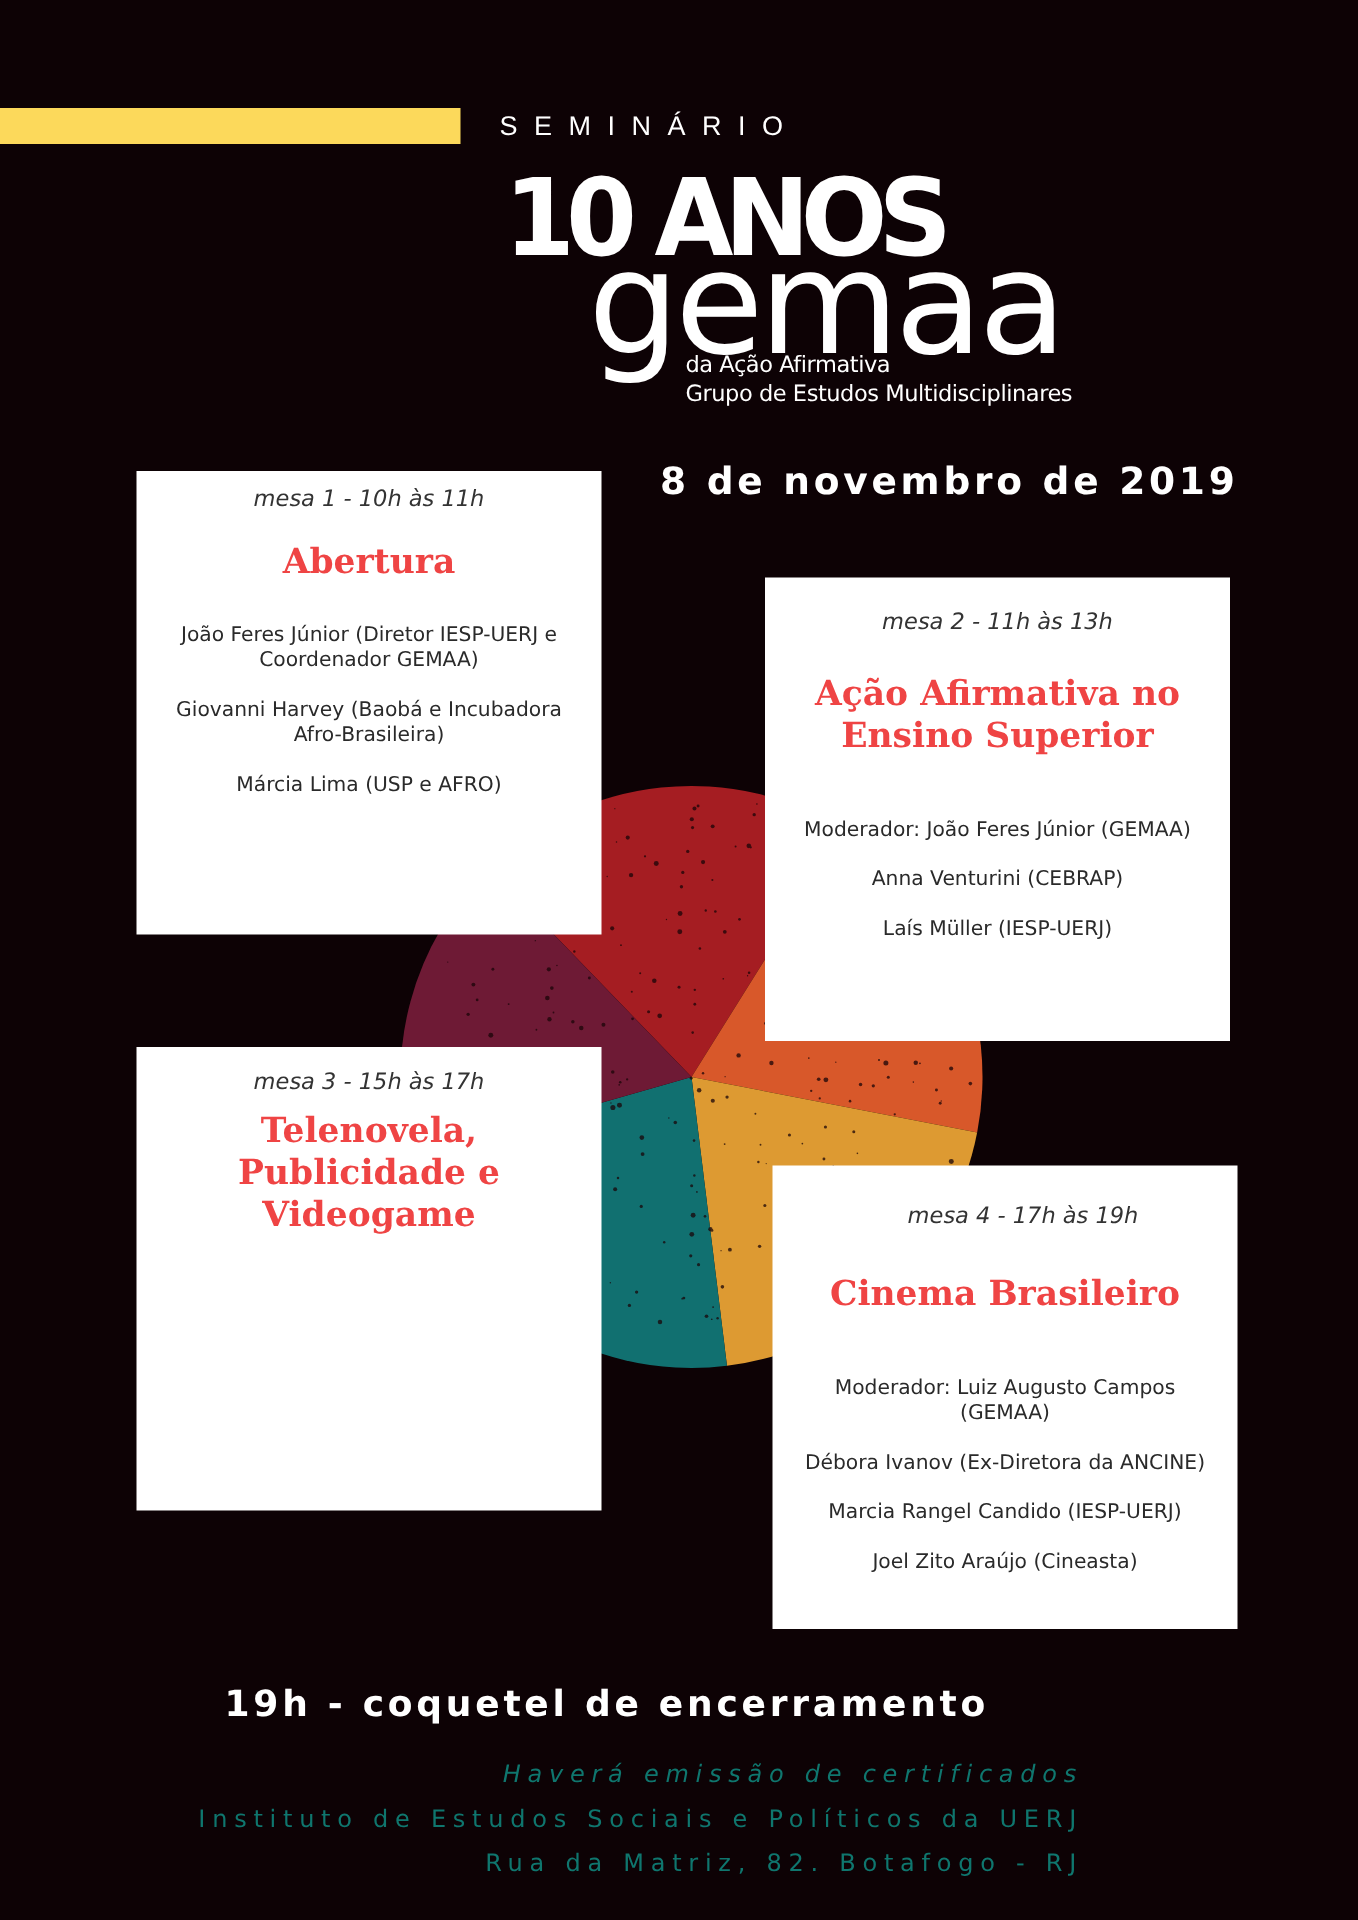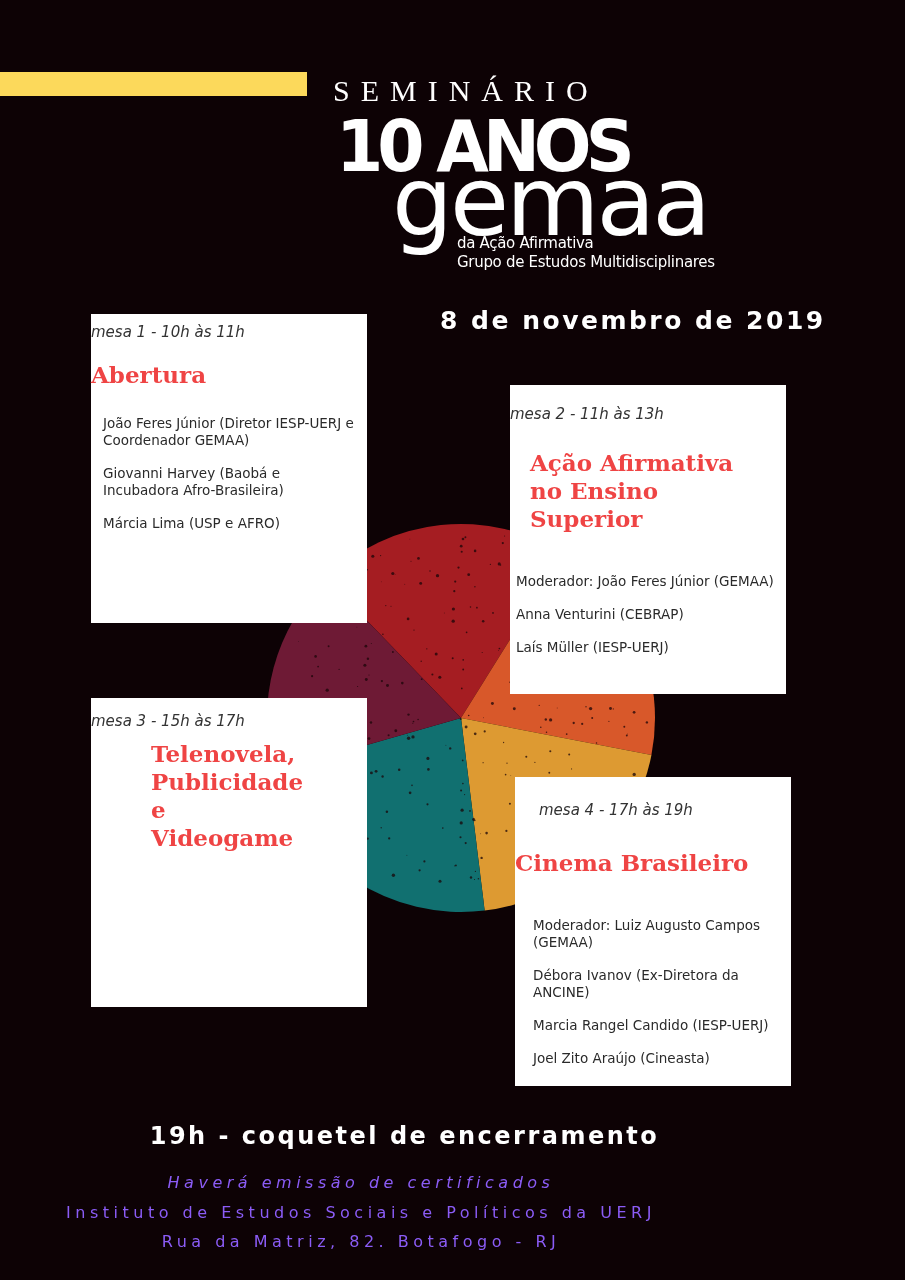--- a/index.html
+++ b/index.html
@@ -1,35 +1,35 @@
 <!DOCTYPE html>
 <html><head>
 <meta charset="utf-8">
 <style>
   html, body { margin:0; padding:0; }
   body { width:905px; height:1280px; background:#0d0205; position:relative; overflow:hidden; font-family:"Liberation Sans", sans-serif; }
   .abs { position:absolute; }
   #yellow-bar { left:0; top:72px; width:307px; height:24px; background:#fcd95b; }
-  #seminario { left:333px; top:74px; color:#ffffff; font-family:Liberation Serif, serif; font-size:30px; letter-spacing:11px; }
+  #seminario { left:333px; top:74px; color:#ffffff; font-family:Liberation Sans, sans-serif; font-size:18px; letter-spacing:11px; }
   #logo-10anos { left:336px; top:112px; color:#ffffff; font-family:"DejaVu Sans", sans-serif; font-weight:bold; font-size:68px; letter-spacing:-6px; line-height:70px; transform:scaleY(1.05); }
   #logo-gemaa { left:392px; top:152px; color:#ffffff; font-family:"DejaVu Sans", sans-serif; font-size:96px; line-height:100px; letter-spacing:-3px; }
   #logo-sub { left:457px; top:234px; color:#ffffff; font-family:"DejaVu Sans", sans-serif; font-size:15px; line-height:19px; letter-spacing:-0.3px; }
   #date { left:440px; top:306px; color:#ffffff; font-family:"DejaVu Sans", sans-serif; font-weight:bold; font-size:25px; letter-spacing:2.5px; }
   #pie { left:265px; top:522px; width:392px; height:392px; }
-  .card { position:absolute; background:#ffffff; width:276px; height:309px; box-sizing:border-box; color:#222; }
+  .card { position:absolute; background:#ffffff; width:310px; height:309px; box-sizing:border-box; text-align:center; color:#222; }
   .card .time { font-family:"DejaVu Sans", sans-serif; font-style:italic; font-size:15px; color:#333; }
   .card .title { font-family:"DejaVu Serif", serif; font-weight:bold; font-size:23px; line-height:28px; color:#ef4444; }
   .card .people { font-family:"DejaVu Sans", sans-serif; font-size:13.5px; line-height:17px; color:#2a2a2a; }
   .card .people div { margin-bottom:16px; }
   #card-1 { left:91px; top:314px; }
   #card-2 { left:510px; top:385px; }
   #card-3 { left:91px; top:698px; }
   #card-4 { left:515px; top:777px; }
   #closing { left:0; width:809px; top:1122px; text-align:center; color:#fff; font-family:"DejaVu Sans", sans-serif; font-weight:bold; font-size:24px; letter-spacing:2.5px; }
-  .foot { left:0; width:722px; text-align:center; color:#8b5cf6; font-family:"DejaVu Sans", sans-serif; font-size:16px; letter-spacing:4.5px; }
+  .foot { left:0; width:722px; text-align:right; color:#0f766e; font-family:"DejaVu Sans", sans-serif; font-size:16px; letter-spacing:4.5px; }
   #cert { top:1173px; font-style:italic; }
   #inst { top:1203px; }
   #addr { top:1232px; }
 </style>
 </head>
 <body>
 
 <div id="yellow-bar" class="abs"></div>
 <div id="seminario" class="abs">SEMINÁRIO</div>
 <div id="logo-10anos" class="abs">10 ANOS</div>

